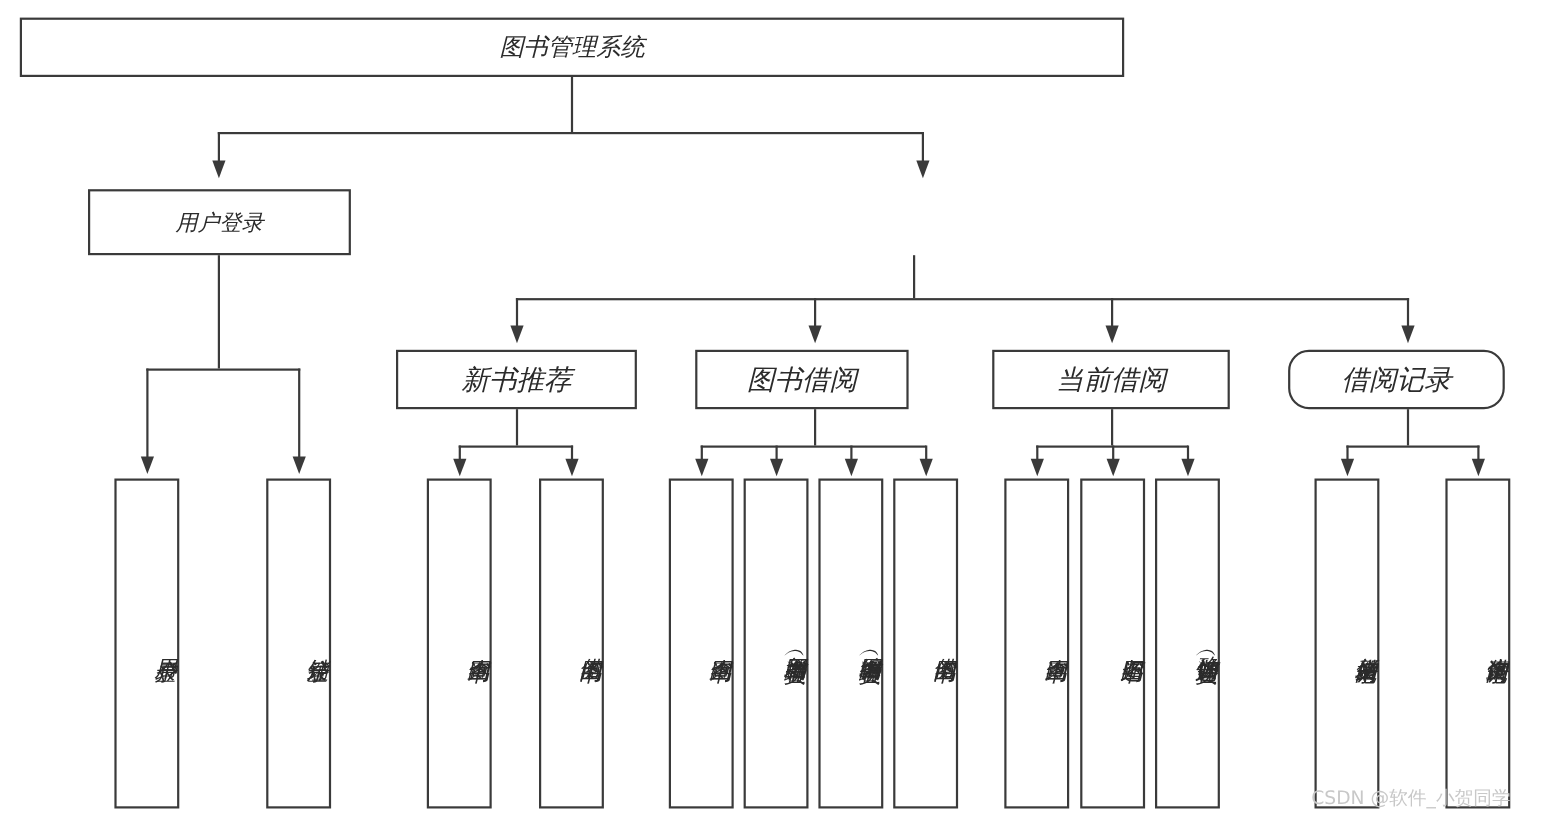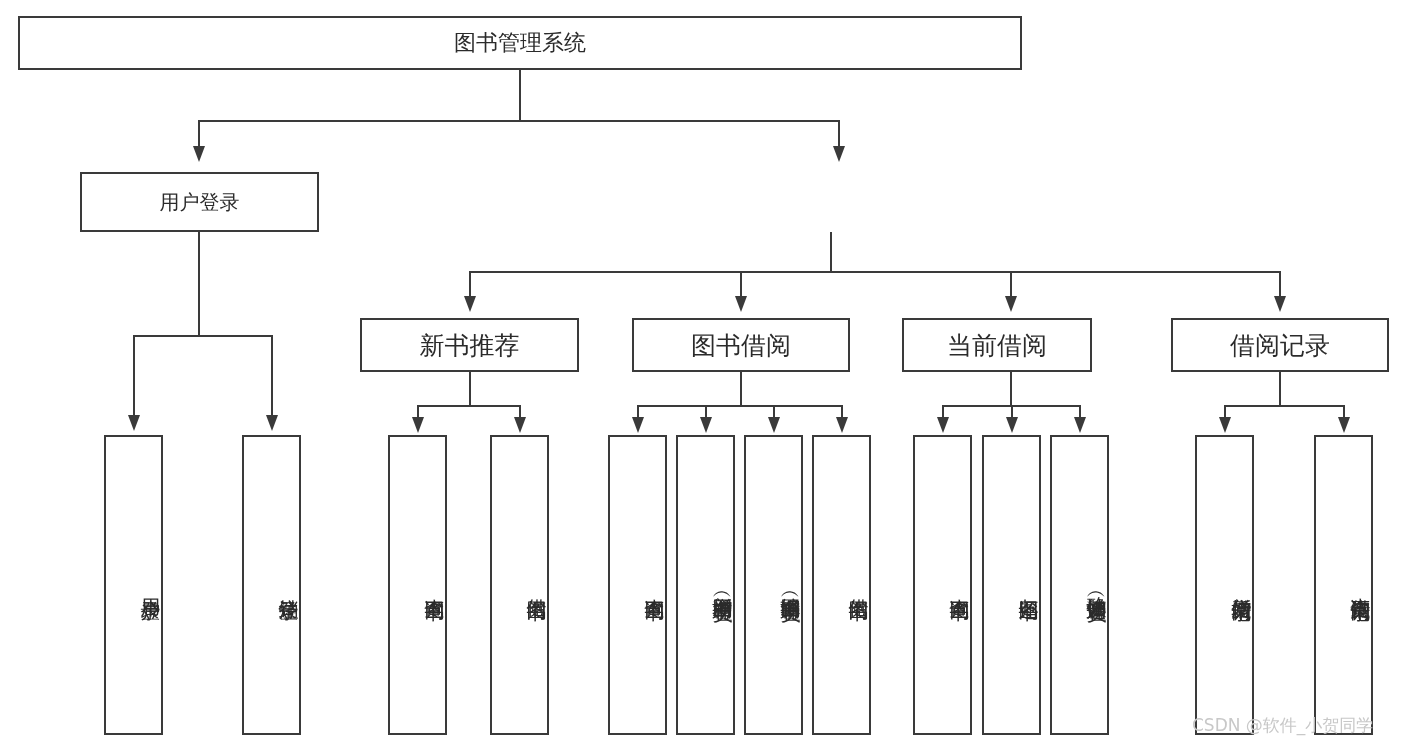--- a/index.html
+++ b/index.html
@@ -45,20 +45,21 @@
     letter-spacing: 1px;
     padding: 6px 0;
     align-items: flex-start;
     justify-content: center;
   }
   .node.leaf.tall {
     align-items: flex-start;
   }
   .label {
     display: block;
+    font-style: italic;
   }
   .conn {
     position: absolute;
     background: #3a3a3a;
   }
   .conn.v { width: 2px; }
   .conn.h { height: 2px; }
   .arrow {
     position: absolute;
     width: 0;
@@ -118,27 +119,27 @@
   <div class="conn v" style="left:1010px; top:271px; height:27px;"></div>
   <div class="conn v" style="left:1279px; top:271px; height:27px;"></div>
   <div class="arrow" style="left:464px; top:296px;"></div>
   <div class="arrow" style="left:735px; top:296px;"></div>
   <div class="arrow" style="left:1005px; top:296px;"></div>
   <div class="arrow" style="left:1274px; top:296px;"></div>
 
   <div class="node lvl2" style="left:360px; top:318px; width:219px; height:54px;">
     <span class="label">新书推荐</span>
   </div>
-  <div class="node lvl2" style="left:632px; top:318px; width:218px; height:54px;">
+  <div class="node lvl2" style="left:632px; top:318px; width:194px; height:54px;">
     <span class="label">图书借阅</span>
   </div>
-  <div class="node lvl2" style="left:902px; top:318px; width:190px; height:54px;">
+  <div class="node lvl2" style="left:902px; top:318px; width:216px; height:54px;">
     <span class="label">当前借阅</span>
   </div>
-  <div class="node lvl2" style="left:1171px; top:318px; width:218px; height:54px;">
+  <div class="node lvl2" style="left:1171px; top:318px; width:197px; height:54px;border-radius:19px;">
     <span class="label">借阅记录</span>
   </div>
 
   <div class="conn v" style="left:469px; top:372px; height:33px;"></div>
   <div class="conn h" style="left:417px; top:405px; width:104px;"></div>
   <div class="conn v" style="left:417px; top:405px; height:14px;"></div>
   <div class="conn v" style="left:519px; top:405px; height:14px;"></div>
   <div class="arrow" style="left:412px; top:417px;"></div>
   <div class="arrow" style="left:514px; top:417px;"></div>
 

